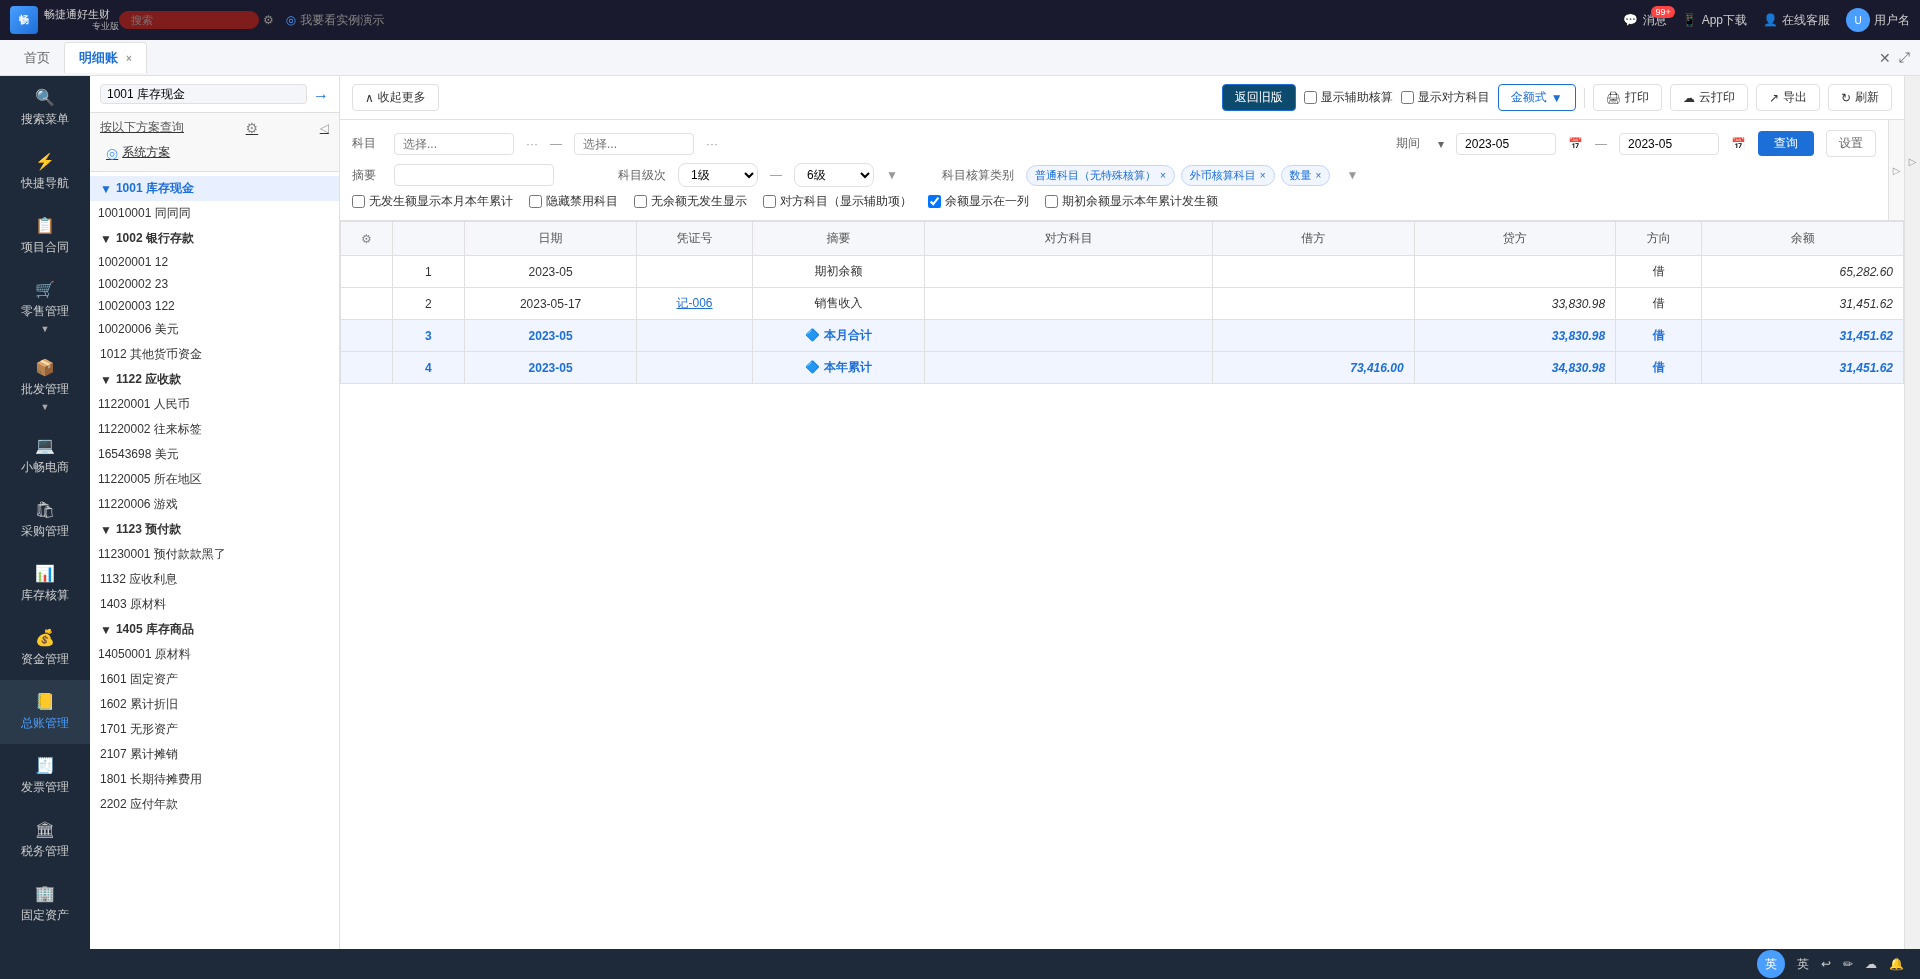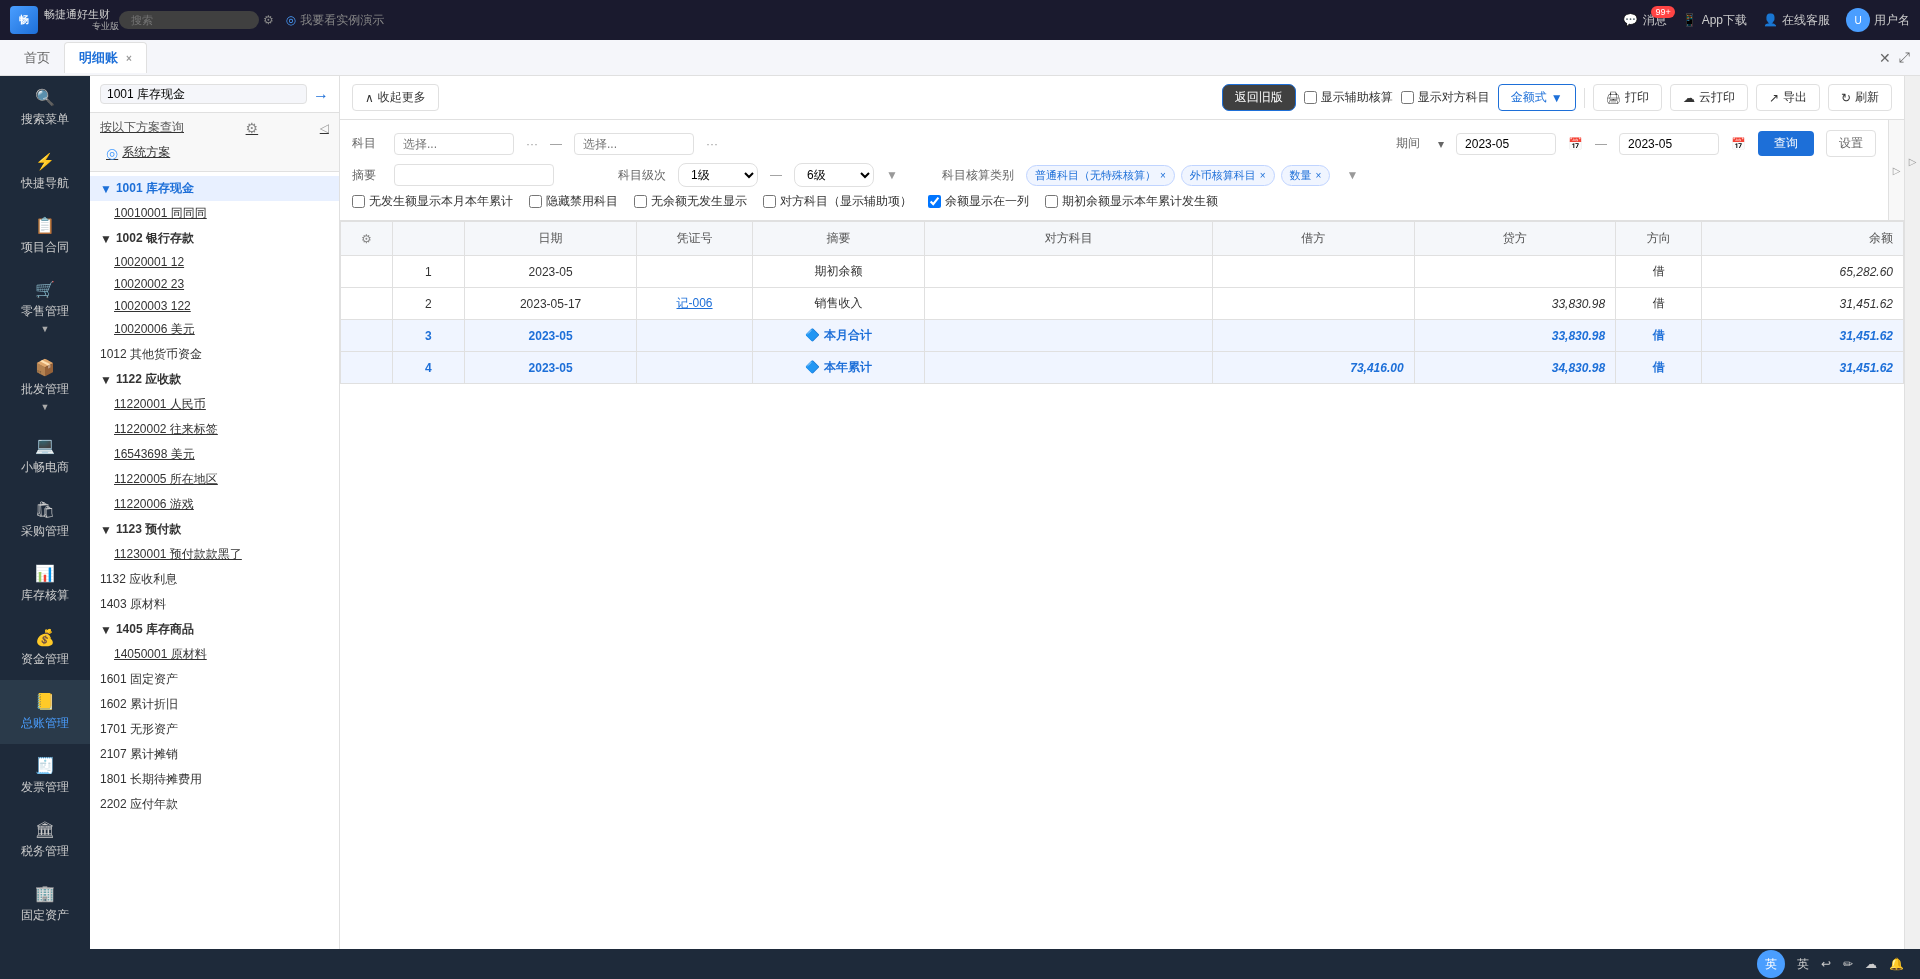--- a/index.html
+++ b/index.html
@@ -4,21 +4,21 @@
   <style>
     * { box-sizing: border-box; margin: 0; padding: 0; }
     body { font-family: 'Microsoft YaHei', Arial, sans-serif; font-size: 12px; background: #f0f2f5; color: #333; height: 979px; overflow: hidden; }
     
     
     .top-bar { display: flex; align-items: center; background: #1a1a2e; height: 40px; padding: 0 10px; color: #fff; }
     .top-bar-logo { display: flex; align-items: center; gap: 6px; min-width: 90px; }
     .logo-icon { width: 28px; height: 28px; background: linear-gradient(135deg, #4a9eff, #1d6fd8); border-radius: 4px; display: flex; align-items: center; justify-content: center; font-size: 10px; color: white; font-weight: bold; }
     .logo-text { font-size: 11px; color: #ccc; line-height: 1.2; }
     .pro-badge { font-size: 9px; color: #aaa; margin-left: 48px; }
-    .top-search { background: #404040; border: none; border-radius: 12px; padding: 3px 12px; color: #aaa; width: 140px; font-size: 11px; }
+    .top-search { background: #7f1d1d; border: none; border-radius: 12px; padding: 3px 12px; color: #aaa; width: 140px; font-size: 11px; }
     .top-bar-actions { display: flex; align-items: center; gap: 16px; margin-left: auto; }
     .top-action-item { display: flex; align-items: center; gap: 4px; color: #ccc; font-size: 12px; cursor: pointer; position: relative; }
     .badge { background: #ff4444; color: white; font-size: 9px; border-radius: 8px; padding: 1px 4px; position: absolute; top: -6px; right: -8px; }
     .user-avatar { width: 24px; height: 24px; background: #4a9eff; border-radius: 50%; display: flex; align-items: center; justify-content: center; color: white; font-size: 10px; }
     
     
     .tab-bar { display: flex; align-items: center; background: #f5f6fa; border-bottom: 1px solid #e0e0e0; height: 36px; padding: 0 10px; }
     .tab-item { display: flex; align-items: center; gap: 4px; padding: 6px 14px; border-radius: 4px 4px 0 0; cursor: pointer; font-size: 13px; color: #666; }
     .tab-item.active { background: white; color: #1d6fd8; border: 1px solid #e0e0e0; border-bottom: none; font-weight: bold; }
     .tab-close { font-size: 10px; color: #999; cursor: pointer; margin-left: 4px; }
@@ -39,30 +39,30 @@
     
     
     .account-tree { width: 250px; background: white; border-right: 1px solid #e0e0e0; display: flex; flex-direction: column; overflow: hidden; }
     .account-tree-header { display: flex; align-items: center; padding: 8px 10px; border-bottom: 1px solid #e0e0e0; gap: 6px; }
     .account-tree-search { flex: 1; display: flex; align-items: center; background: #f5f6fa; border: 1px solid #e0e0e0; border-radius: 4px; padding: 2px 6px; }
     .account-tree-search input { border: none; background: transparent; font-size: 12px; outline: none; width: 100%; }
     .account-tree-body { flex: 1; overflow-y: auto; padding: 4px 0; }
     .tree-item { padding: 4px 10px; cursor: pointer; font-size: 12px; display: flex; align-items: center; gap: 4px; }
     .tree-item.selected { background: #e8f0ff; color: #1d6fd8; font-weight: bold; }
     .tree-item.parent { font-weight: bold; color: #333; }
-    .tree-child { padding-left: 24px; text-decoration: underline; }
+    .tree-child { padding-left: 8px; }
     .scrollbar-x { height: 8px; background: #f0f0f0; border-top: 1px solid #e0e0e0; }
     
     
     .main-panel { flex: 1; display: flex; flex-direction: column; background: #f5f6fa; overflow: hidden; }
     
     
     .toolbar { display: flex; align-items: center; padding: 8px 12px; background: white; border-bottom: 1px solid #e0e0e0; gap: 8px; flex-wrap: wrap; }
     .toolbar-btn { display: flex; align-items: center; gap: 4px; padding: 4px 12px; border-radius: 4px; cursor: pointer; font-size: 12px; border: 1px solid #e0e0e0; background: white; color: #333; }
-    .toolbar-btn.primary { background: #404040; color: white; border-color: #1d6fd8; border-radius: 7px; }
+    .toolbar-btn.primary { background: #0c4a6e; color: white; border-color: #1d6fd8; }
     .toolbar-btn.outline-blue { color: #1d6fd8; border-color: #1d6fd8; }
     .toolbar-separator { height: 20px; width: 1px; background: #e0e0e0; }
     .checkbox-item { display: flex; align-items: center; gap: 4px; cursor: pointer; font-size: 12px; }
     .filter-row { display: flex; align-items: center; gap: 12px; margin-bottom: 6px; flex-wrap: wrap; }
     .filter-row:last-child { margin-bottom: 0; }
     .filter-label { font-size: 12px; color: #666; min-width: 30px; }
     .filter-input { border: 1px solid #e0e0e0; border-radius: 4px; padding: 3px 8px; font-size: 12px; width: 140px; outline: none; }
     .filter-select { border: 1px solid #e0e0e0; border-radius: 8px; padding: 3px 8px; font-size: 12px; width: 80px; outline: none; background: white; }
     .filter-dash { color: #999; }
     .period-input { border: 1px solid #e0e0e0; border-radius: 4px; padding: 3px 8px; font-size: 12px; width: 100px; outline: none; }
@@ -476,21 +476,21 @@
                 <span class="settings-icon">⚙</span>
               </th>
               <th style="width:50px;"></th>
               <th style="width:120px;">日期</th>
               <th style="width:80px;">凭证号</th>
               <th style="width:120px;">摘要</th>
               <th style="width:200px;">对方科目</th>
               <th style="width:140px;">借方</th>
               <th style="width:140px;">贷方</th>
               <th style="width:60px;">方向</th>
-              <th style="width:140px;text-align:right;">余额</th>
+              <th style="width:140px;">余额</th>
             </tr>
           </thead>
           <tbody>
 
             <tr>
               <td class="text-center"></td>
               <td class="text-center">1</td>
               <td class="text-center">2023-05</td>
               <td class="text-center"></td>
               <td class="text-center">期初余额</td>

